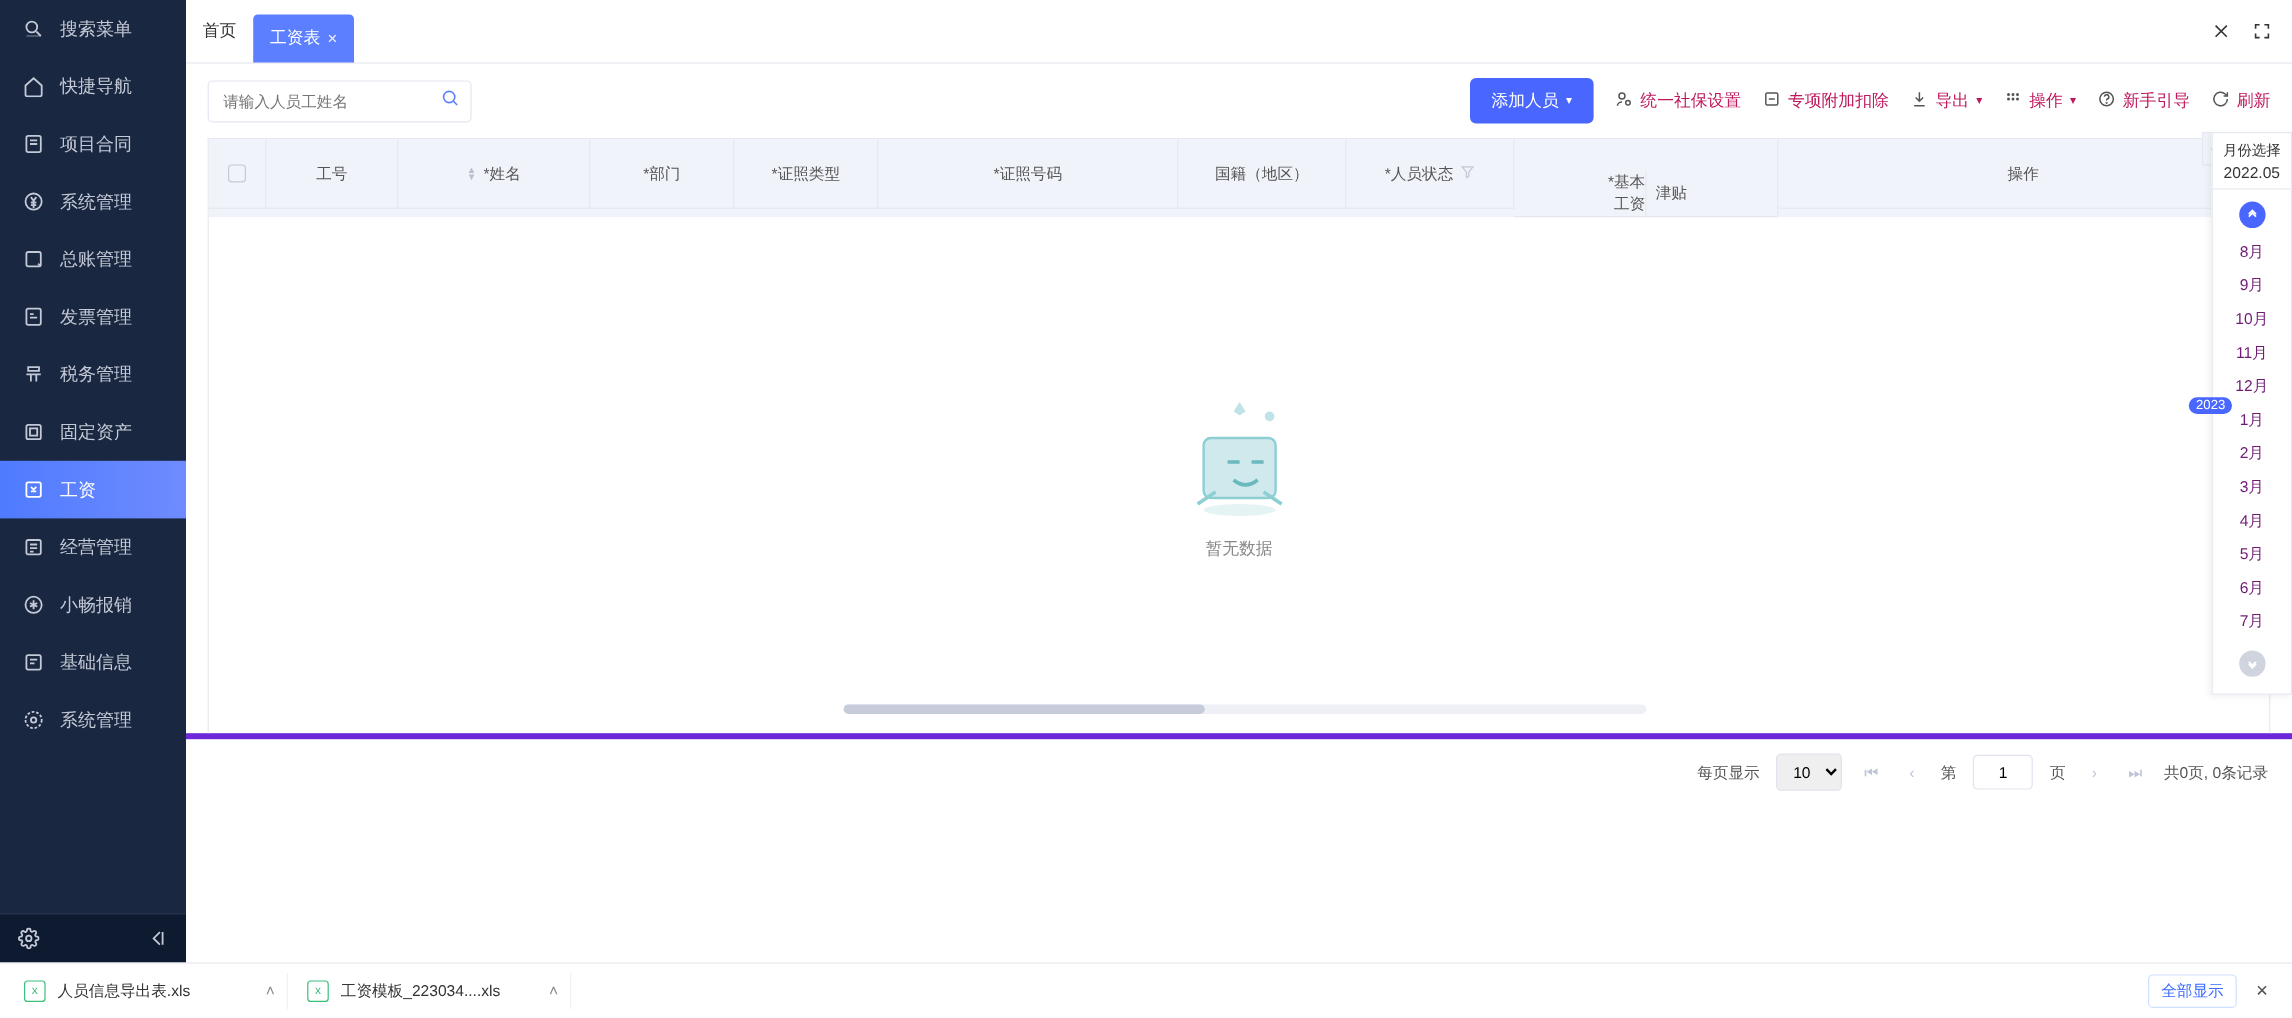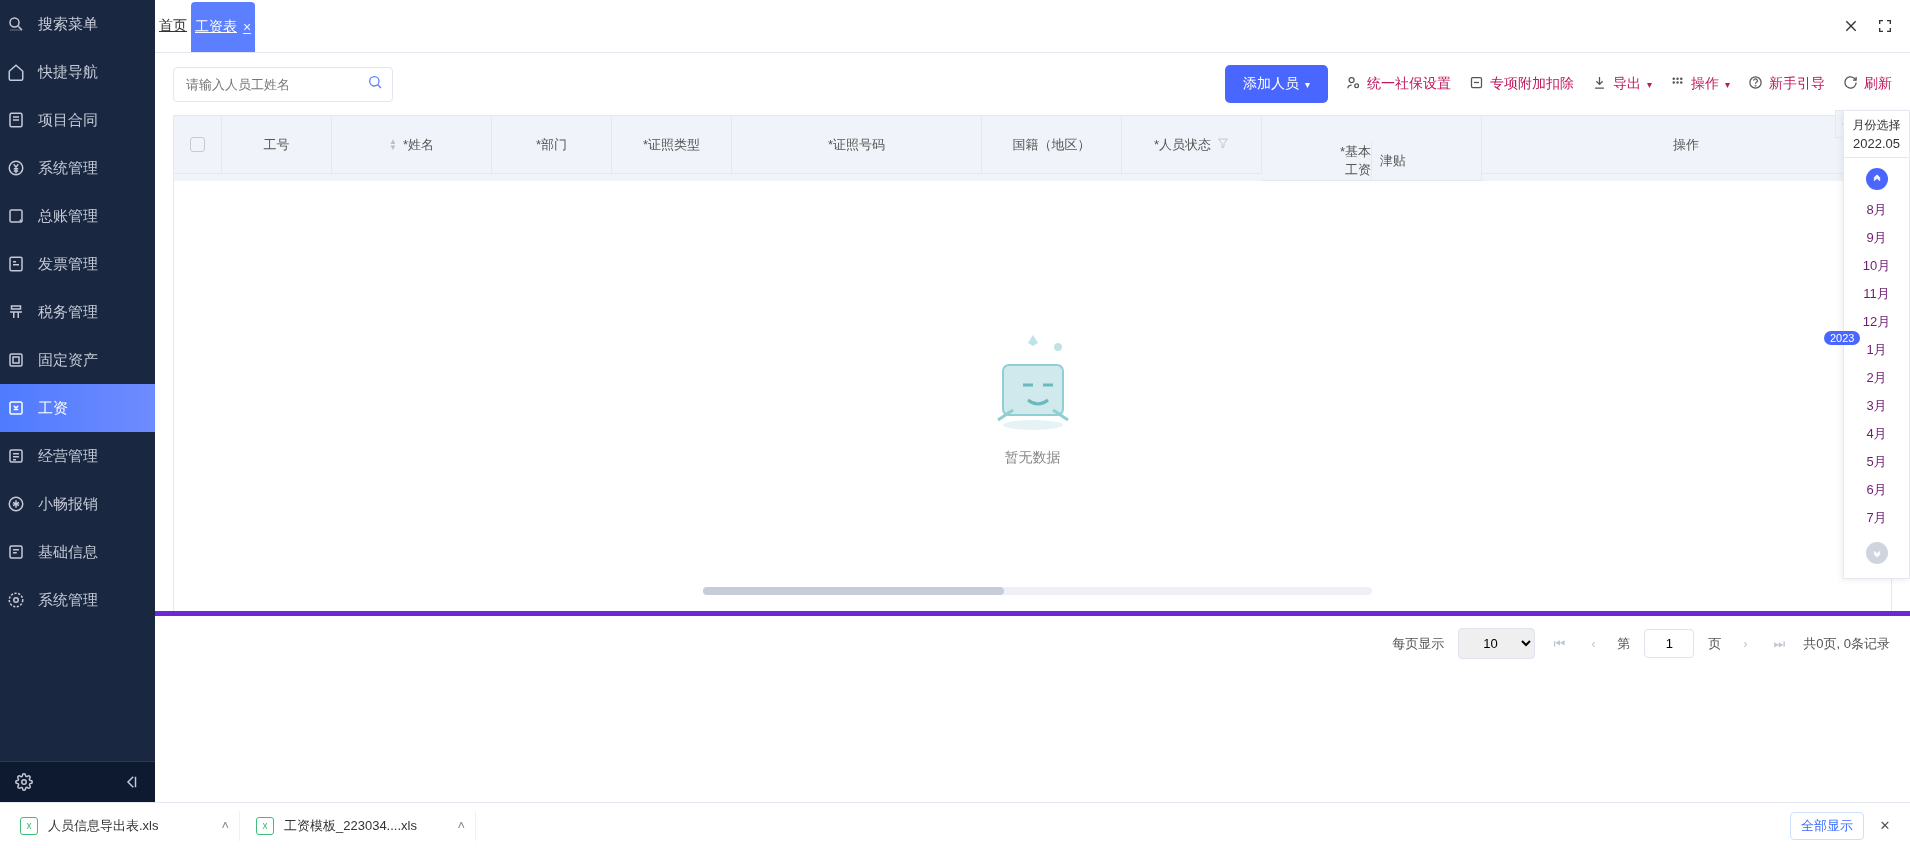--- a/index.html
+++ b/index.html
@@ -1,30 +1,30 @@
 <!DOCTYPE html>
 <html><head>
 <meta charset="utf-8">
 <style>
 * { margin: 0; padding: 0; box-sizing: border-box; font-family: "Microsoft YaHei", -apple-system, sans-serif; }
 html, body { height: 100%; overflow: hidden; }
 body { display: flex; flex-direction: column; background: #fff; }
 
 .app { display: flex; height: calc(100% - 46px); }
 .sidebar { width: 155px; background: #1a2740; color: #c3c9d6; display: flex; flex-direction: column; font-size: 15px; }
-.sidebar .s-item { display: flex; align-items: center; gap: 12px; padding: 14px 6px; cursor: pointer; text-align: right; }
+.sidebar .s-item { display: flex; align-items: center; gap: 12px; padding: 14px 18px; cursor: pointer; text-align: right; }
 .sidebar .s-item.active { background: linear-gradient(90deg,#4f7bff,#6f8bff); color: #fff; }
 .sidebar .s-spacer { flex: 1; }
 .sidebar .s-foot { display: flex; align-items: center; justify-content: space-between; padding: 10px 14px; border-top: 1px solid #2a3852; background: #0e1a30; }
 .s-icon { width: 20px; height: 20px; display: inline-flex; align-items: center; justify-content: center; }
 
 .main { flex: 1; display: flex; flex-direction: column; min-width: 0; position: relative; }
 .tabs { display: flex; align-items: center; border-bottom: 1px solid #e6e8ef; padding-right: 8px; }
-.tabs .tab { padding: 0 4px; height: 50px; display: inline-flex; align-items: center; gap: 6px; font-size: 14px; color: #333; cursor: pointer; text-decoration: underline; }
-.tabs .tab.active { background: #5b7fff; color: #fff; border-radius: 4px 4px 0 0; margin-top: 2px; height: 50px; justify-content: space-between; }
+.tabs .tab { padding: 0 14px; height: 50px; display: inline-flex; align-items: center; gap: 6px; font-size: 14px; color: #333; cursor: pointer; }
+.tabs .tab.active { background: #5b7fff; color: #fff; border-radius: 4px 4px 0 0; margin-top: 12px; height: 40px; justify-content: space-between; }
 .tabs .tab .x { font-size: 14px; opacity: .9; }
 .tabs .t-spacer { flex: 1; }
 .tabs .icon-btn { width: 34px; height: 34px; display: inline-flex; align-items: center; justify-content: center; color: #333; cursor: pointer; }
 
 .toolbar { display: flex; align-items: center; padding: 12px 18px; gap: 18px; }
 .search { position: relative; width: 220px; }
 .search input { width: 100%; padding: 9px 34px 9px 12px; border: 1px solid #e2e6f0; border-radius: 4px; font-size: 13px; outline: none; }
 .search .si { position: absolute; right: 10px; top: 50%; transform: translateY(-50%); color: #5b7fff; }
 .tb-spacer { flex: 1; }
 .btn-primary { background: #4966ff; color: #fff; border-radius: 5px; padding: 10px 18px; display: inline-flex; align-items: center; gap: 6px; font-size: 14px; cursor: pointer; }
@@ -54,21 +54,21 @@
 .filter-ico { color: #c0c6d5; }
 .chk { width: 15px; height: 15px; border: 1px solid #c4cad8; border-radius: 3px; }
 
 .empty { height: 430px; display: flex; flex-direction: column; align-items: center; justify-content: center; color: #888; font-size: 14px; border: 1px solid #e6e8ef; border-top: none; margin: 0 18px; border-bottom: none; position: relative; }
 .empty svg { margin-bottom: 14px; }
 .hscroll { height: 10px; margin: 0 auto 8px; width: 60%; }
 .hscroll .track { height: 8px; background: #eef0f5; border-radius: 4px; position: relative; width: 65%; margin-left: 18%; }
 .hscroll .thumb { position: absolute; left: 0; top: 0; height: 8px; width: 45%; background: #c6ccda; border-radius: 4px; }
 
 .pager { display: flex; align-items: center; justify-content: flex-end; gap: 14px; padding: 12px 20px; font-size: 13px; color: #555; border-top: 5px solid #6d28d9; }
-.pager select, .pager input { border: 1px solid #dfe3ed; border-radius: 4px; padding: 6px 20px; font-size: 13px; }
+.pager select, .pager input { border: 1px solid #dfe3ed; border-radius: 4px; padding: 6px 9px; font-size: 13px; }
 .pager input { width: 50px; text-align: center; }
 .pager .pbtn { color: #bfc6d6; width: 20px; display: inline-flex; justify-content: center; cursor: pointer; }
 
 .collapse-handle { position: absolute; right: 0; top: 110px; width: 20px; height: 28px; background: #f0f3f9; border: 1px solid #e6e8ef; border-right: none; display: flex; align-items: center; justify-content: center; color: #8a93a8; cursor: pointer; }
 
 .month-panel { position: absolute; right: 0; top: 110px; width: 67px; background: #fff; border: 1px solid #e6e8ef; box-shadow: -2px 2px 6px rgba(0,0,0,.06); font-size: 12px; display: flex; flex-direction: column; align-items: center; padding-bottom: 8px; z-index: 5; }
 .month-panel .mp-head { padding: 6px 4px; text-align: center; border-bottom: 1px solid #e6e8ef; width: 100%; }
 .month-panel .mp-head .t { color: #333; font-weight: 500; }
 .month-panel .mp-head .d { color: #333; font-size: 13px; margin-top: 2px; }
 .month-panel .circ { width: 22px; height: 22px; border-radius: 50%; background: #4966ff; color: #fff; display: flex; align-items: center; justify-content: center; margin: 10px 0 6px; cursor: pointer; }

